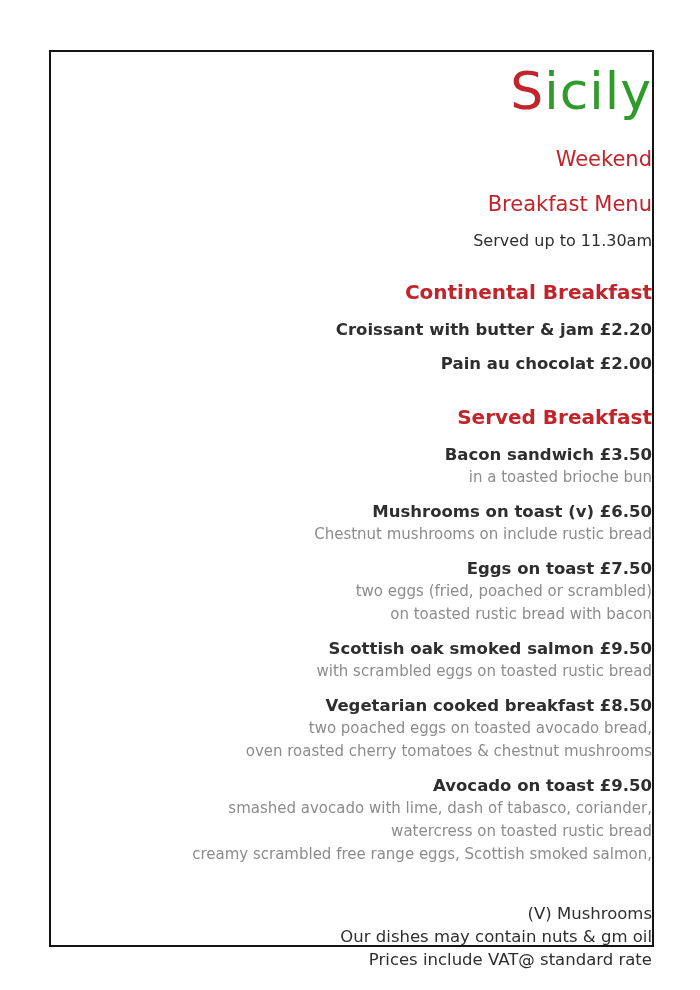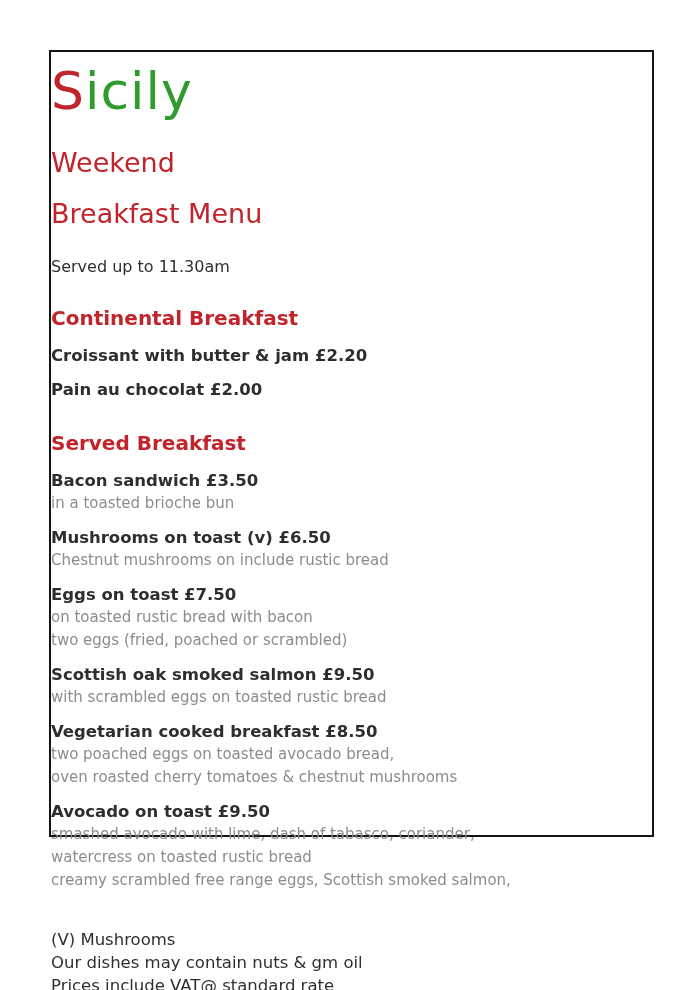--- a/index.html
+++ b/index.html
@@ -14,45 +14,45 @@
   body{
     width:700px;height:990px;
     background:#ffffff;
     font-family:"DejaVu Sans", sans-serif;
     position:relative;
     overflow:hidden;
   }
   .frame{
     position:absolute;
     left:49px;top:50px;
-    width:605px;height:787px;
+    width:605px;height:897px;
     box-sizing:border-box;
     border:2px solid var(--border);
-    text-align:left;
+    text-align:right;
   }
   .brand{
     margin:10px 0 0 0;
     font-size:52px;
     font-weight:normal;
     line-height:1.15;
     letter-spacing:1px;
   }
   .brand-s{color:var(--brand-red);}
   .brand-rest{color:var(--brand-green);}
   .title-line{
     font-weight:normal;
     color:var(--heading-red);
-    font-size:27px;
+    font-size:21px;
     line-height:1.1;
     margin:0;
   }
   .title1{margin-top:26px;}
   .title2{margin-top:22px;}
   .served{
-    margin-top:28px;
+    margin-top:15px;
     font-size:16px;
     color:var(--item-text);
   }
   .section-heading{
     margin:30px 0 15px 0;
     font-size:20px;
     font-weight:600;
     color:var(--heading-red);
   }
   .menu-item{margin:0 0 12px 0;}
@@ -99,22 +99,22 @@
         <div class="menu-item">
           <div class="item-name">Bacon sandwich £3.50</div>
           <div class="item-desc">in a toasted brioche bun</div>
         </div>
         <div class="menu-item">
           <div class="item-name">Mushrooms on toast (v) £6.50</div>
           <div class="item-desc">Chestnut mushrooms on include rustic bread</div>
         </div>
         <div class="menu-item">
           <div class="item-name">Eggs on toast £7.50</div>
+          <div class="item-desc">two eggs (fried, poached or scrambled)</div>
           <div class="item-desc">on toasted rustic bread with bacon</div>
-          <div class="item-desc">two eggs (fried, poached or scrambled)</div>
         </div>
         <div class="menu-item">
           <div class="item-name">Scottish oak smoked salmon £9.50</div>
           <div class="item-desc">with scrambled eggs on toasted rustic bread</div>
         </div>
         <div class="menu-item">
           <div class="item-name">Vegetarian cooked breakfast £8.50</div>
           <div class="item-desc">two poached eggs on toasted avocado bread,</div>
           <div class="item-desc">oven roasted cherry tomatoes &amp; chestnut mushrooms</div>
         </div>

